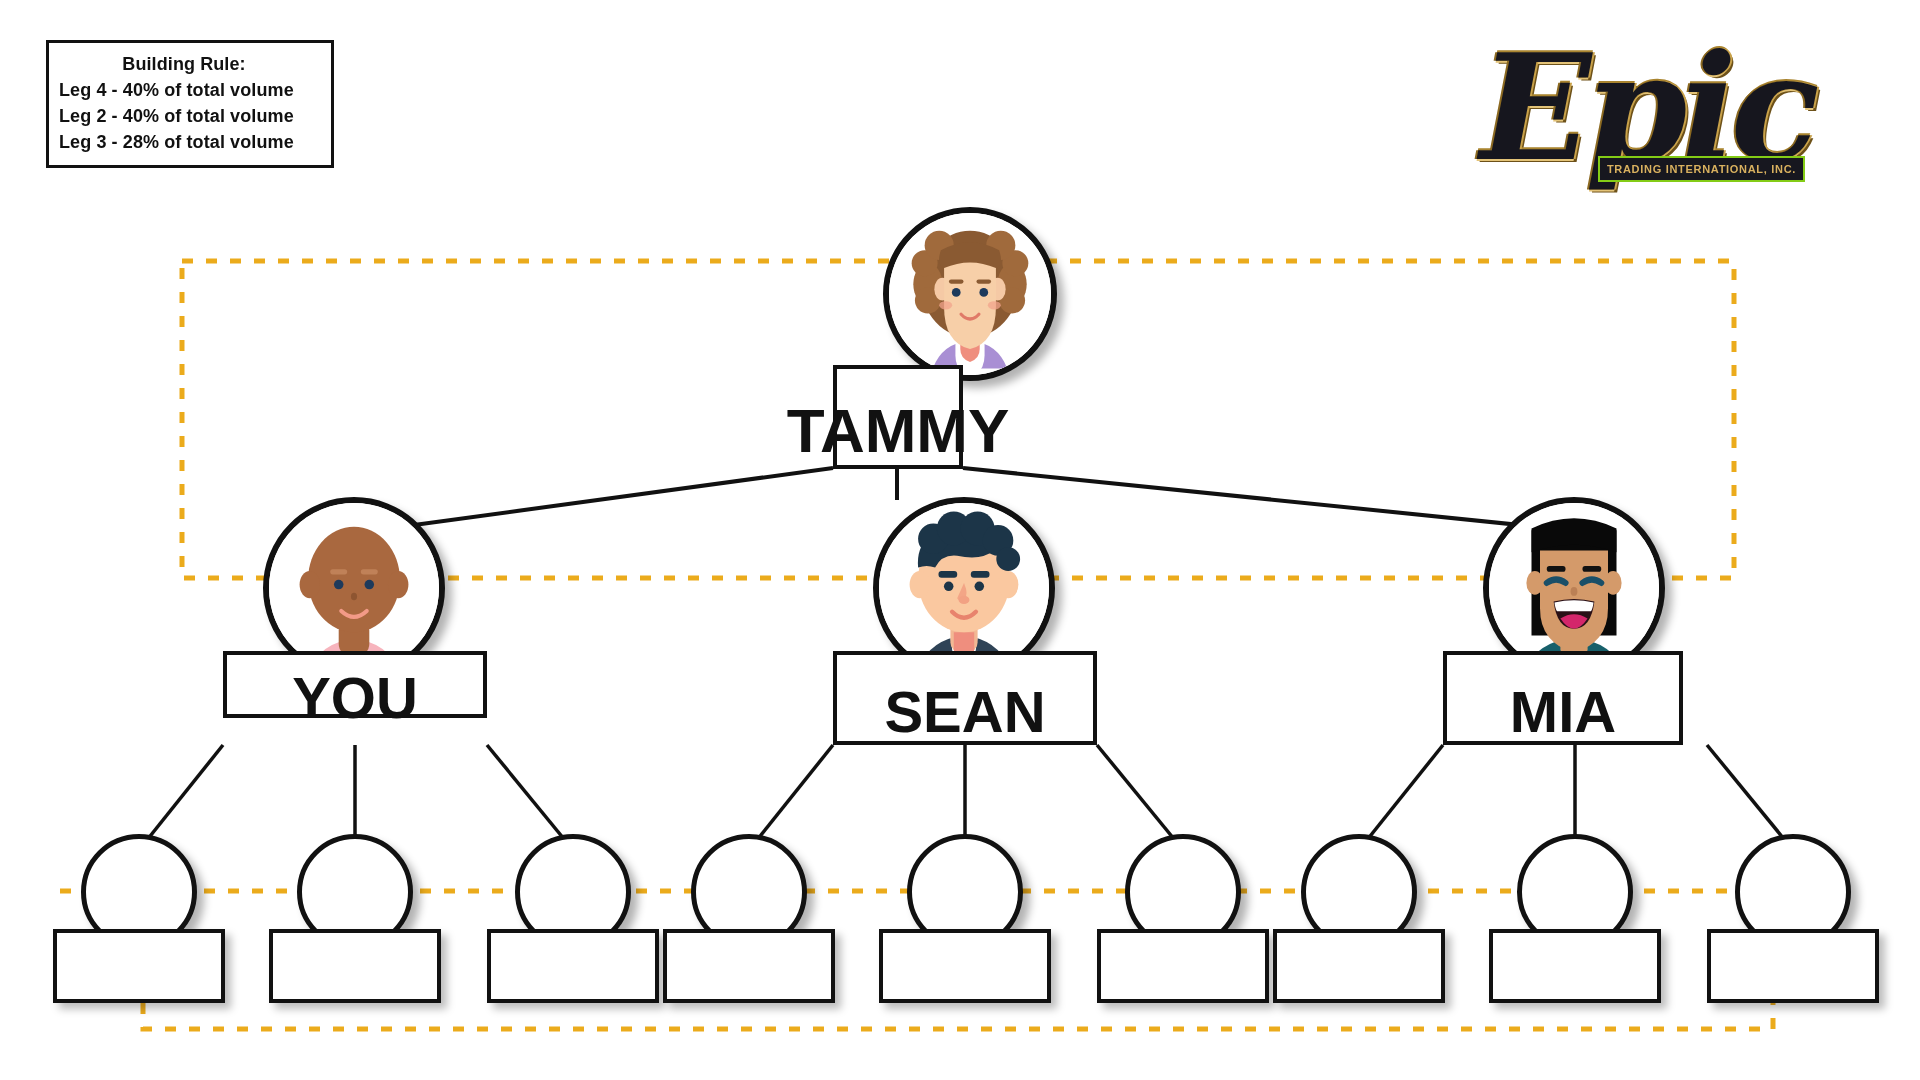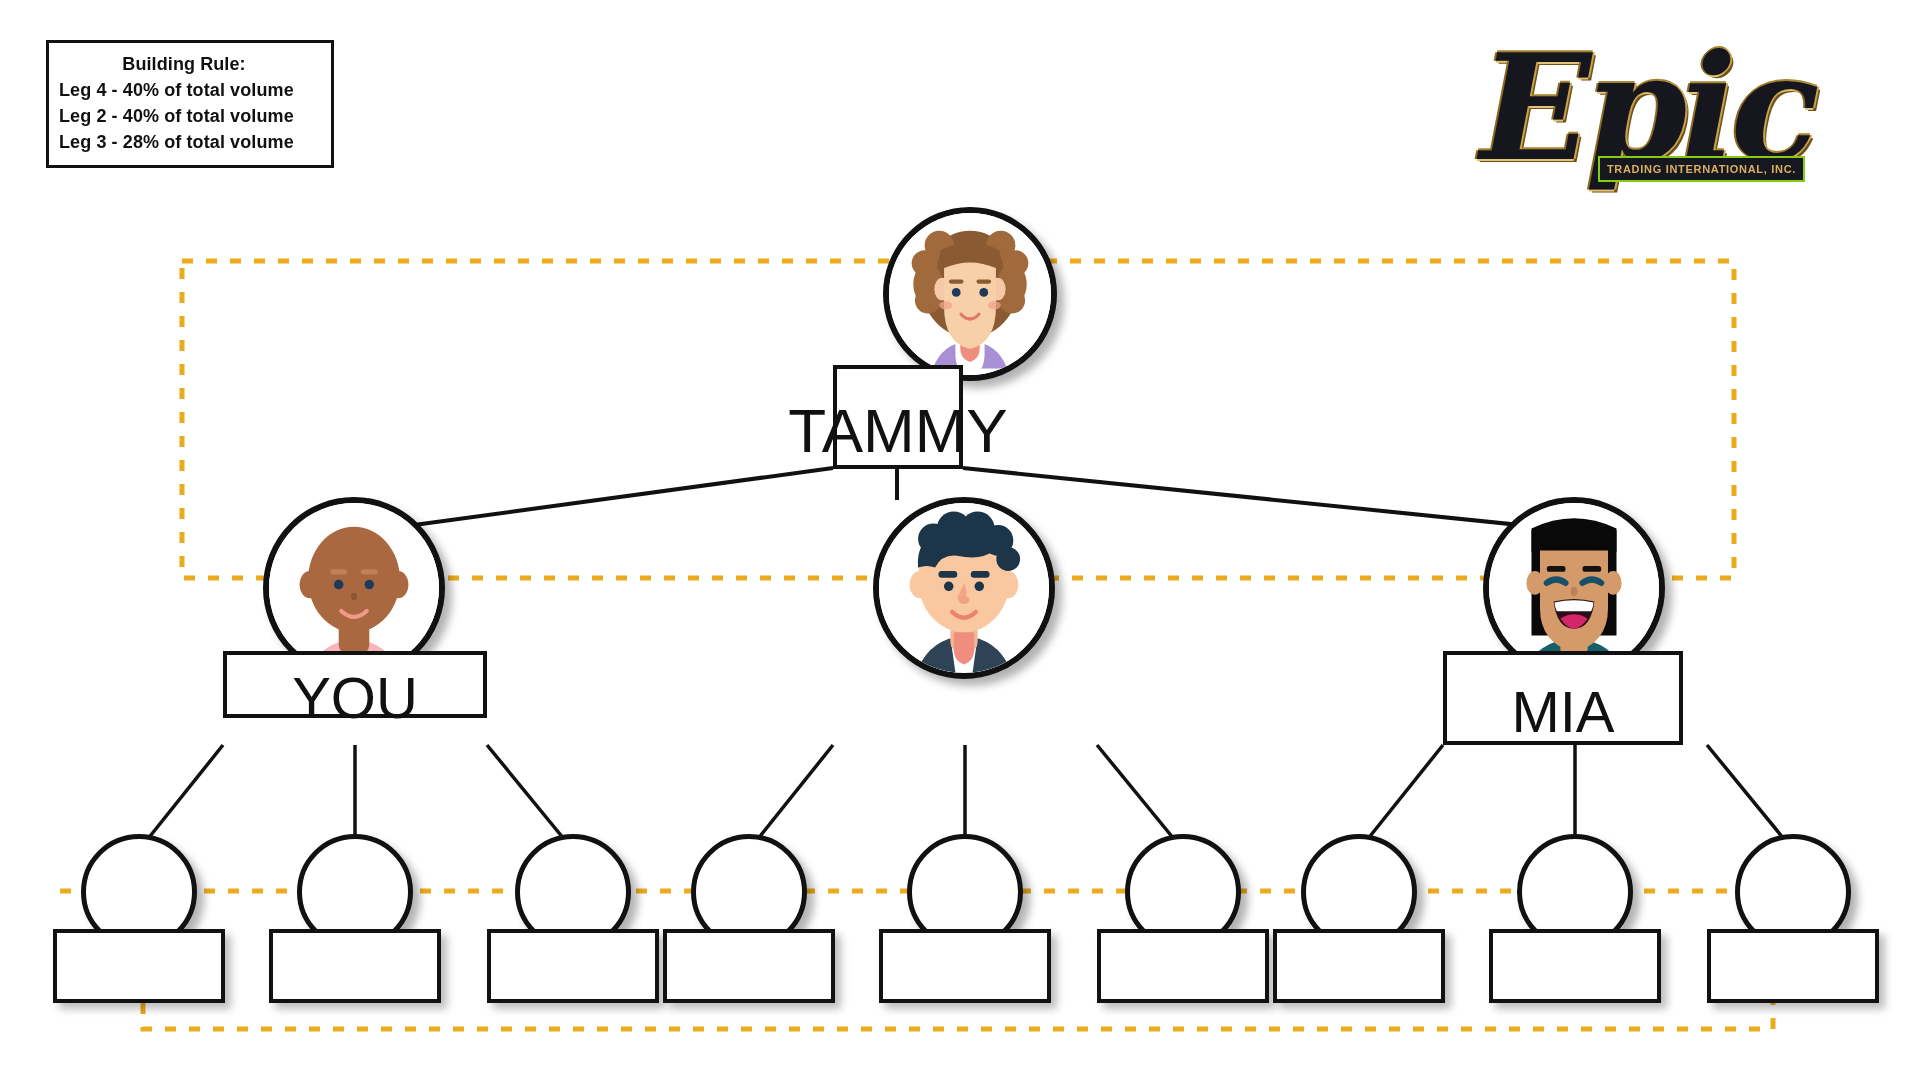--- a/index.html
+++ b/index.html
@@ -135,21 +135,21 @@
     position: absolute;
     background: #ffffff;
     border: 4px solid #111111;
     box-sizing: border-box;
     display: flex;
     align-items: center;
     justify-content: center;
   }
   .name-box .label {
     font-family: "Liberation Sans", sans-serif;
-    font-weight: normal;
+    font-weight: bold;
     color: #111111;
     letter-spacing: 0px;
     line-height: 1;
     white-space: nowrap;
     margin-top: 27px;
   }
   .name-box.lvl0 .label { font-size: 62px; }
   .name-box.lvl1 .label { font-size: 58px; }
 
   .blank-box {
@@ -284,20 +284,23 @@
       <circle cx="76" cy="33" r="7" fill="#1c3548"></circle>
       <rect x="35" y="40" width="11" height="4" rx="1.8" fill="#1c3548"></rect>
       <rect x="54" y="40" width="11" height="4" rx="1.8" fill="#1c3548"></rect>
       <circle cx="41" cy="49" r="2.8" fill="#1c3548"></circle>
       <circle cx="59" cy="49" r="2.8" fill="#1c3548"></circle>
       <path d="M50 47 q3 7 0 10 q-3 1 -4 -1" fill="#f2a183" opacity=".9"></path>
       <ellipse cx="50" cy="57" rx="3.2" ry="2.4" fill="#f2a183"></ellipse>
       <path d="M43 64 q7 7 14 0" stroke="#e8836d" stroke-width="2.6" fill="none" stroke-linecap="round"></path>
     </svg>
   </div>
+  <div class="name-box lvl1" style="left:833px; top:651px; width:264px; height:94px;">
+    <span class="label">SEAN</span>
+  </div>
 
   <div class="avatar" style="left:1483px; top:497px; width:182px; height:182px;">
     <svg viewBox="0 0 100 100">
       <rect width="100" height="100" fill="#ffffff"></rect>
       <path d="M20 100 q7-18 30-21 l0 0 q23 3 30 21 z" fill="#17606b"></path>
       <rect x="42" y="70" width="16" height="22" rx="6" fill="#d49a6a"></rect>
       <path d="M25 16 h50 v62 h-50 z" fill="#090909"></path>
       <path d="M30 28 h40 v34 q0 20 -20 26 q-20 -6 -20 -26 z" fill="#d49a6a"></path>
       <path d="M25 15 q25 -12 50 0 v14 q-25 -9 -50 0 z" fill="#090909"></path>
       <ellipse cx="27" cy="47" rx="5" ry="7" fill="#d49a6a"></ellipse>

